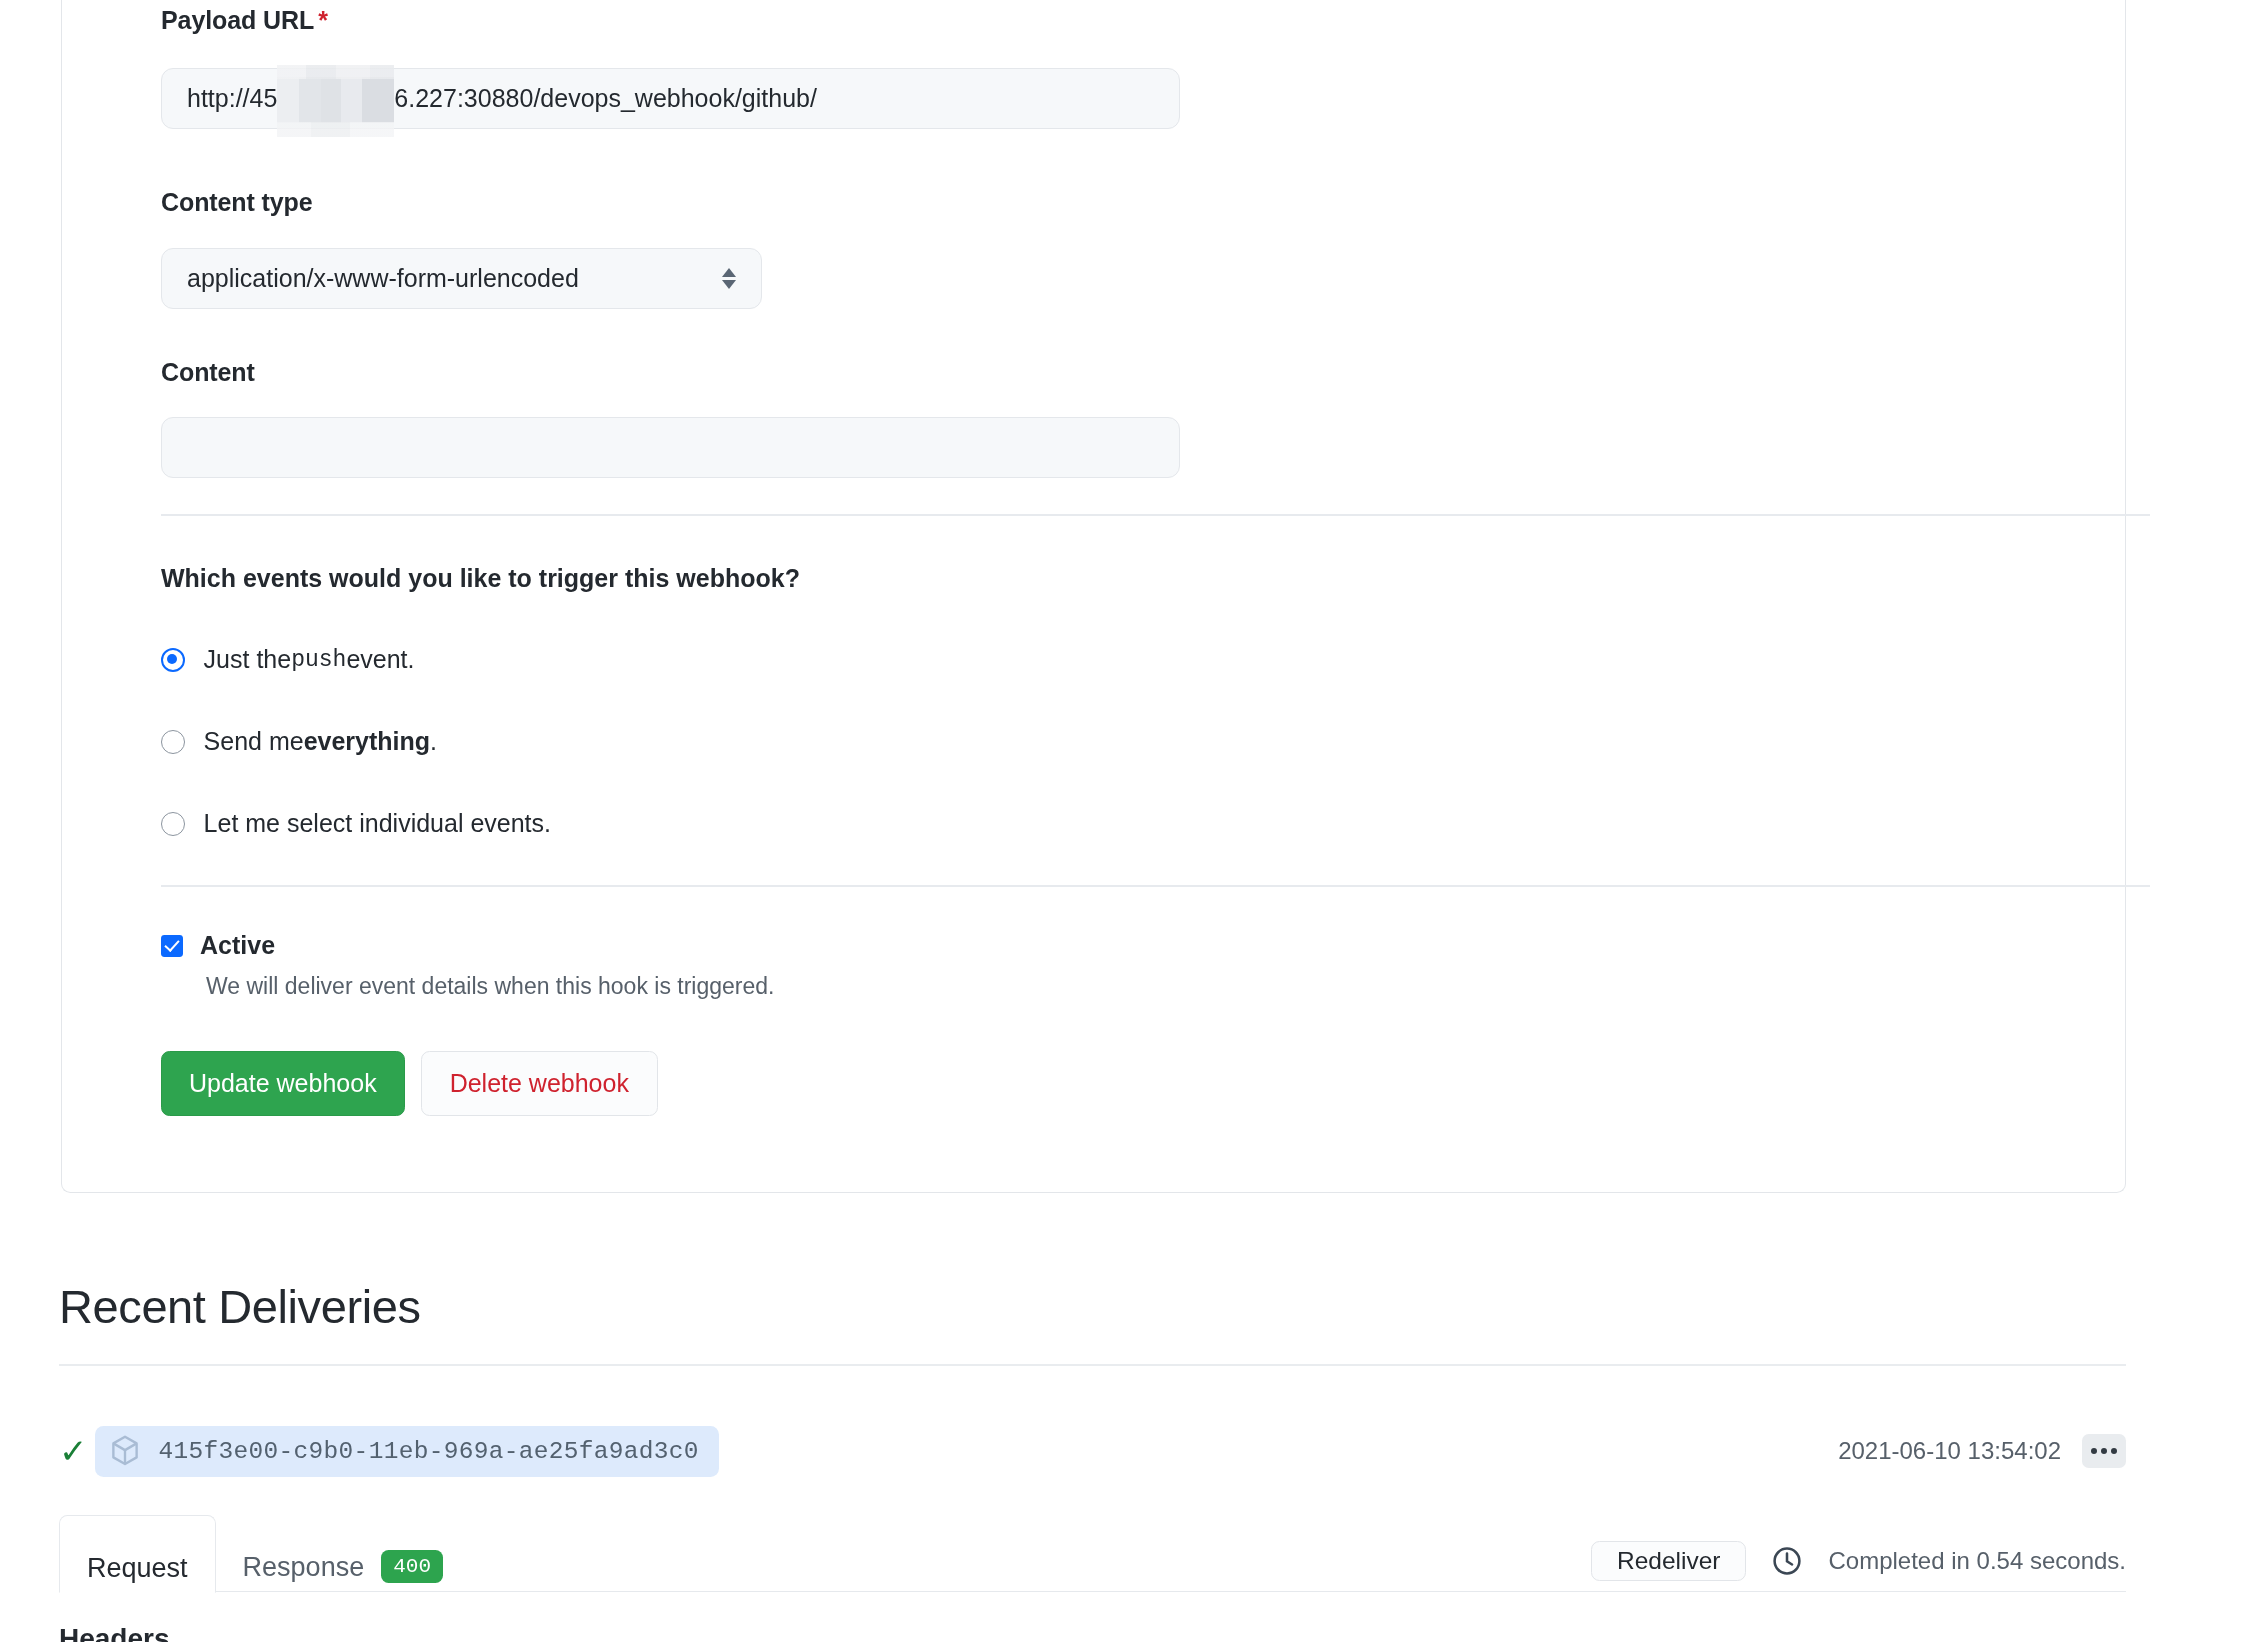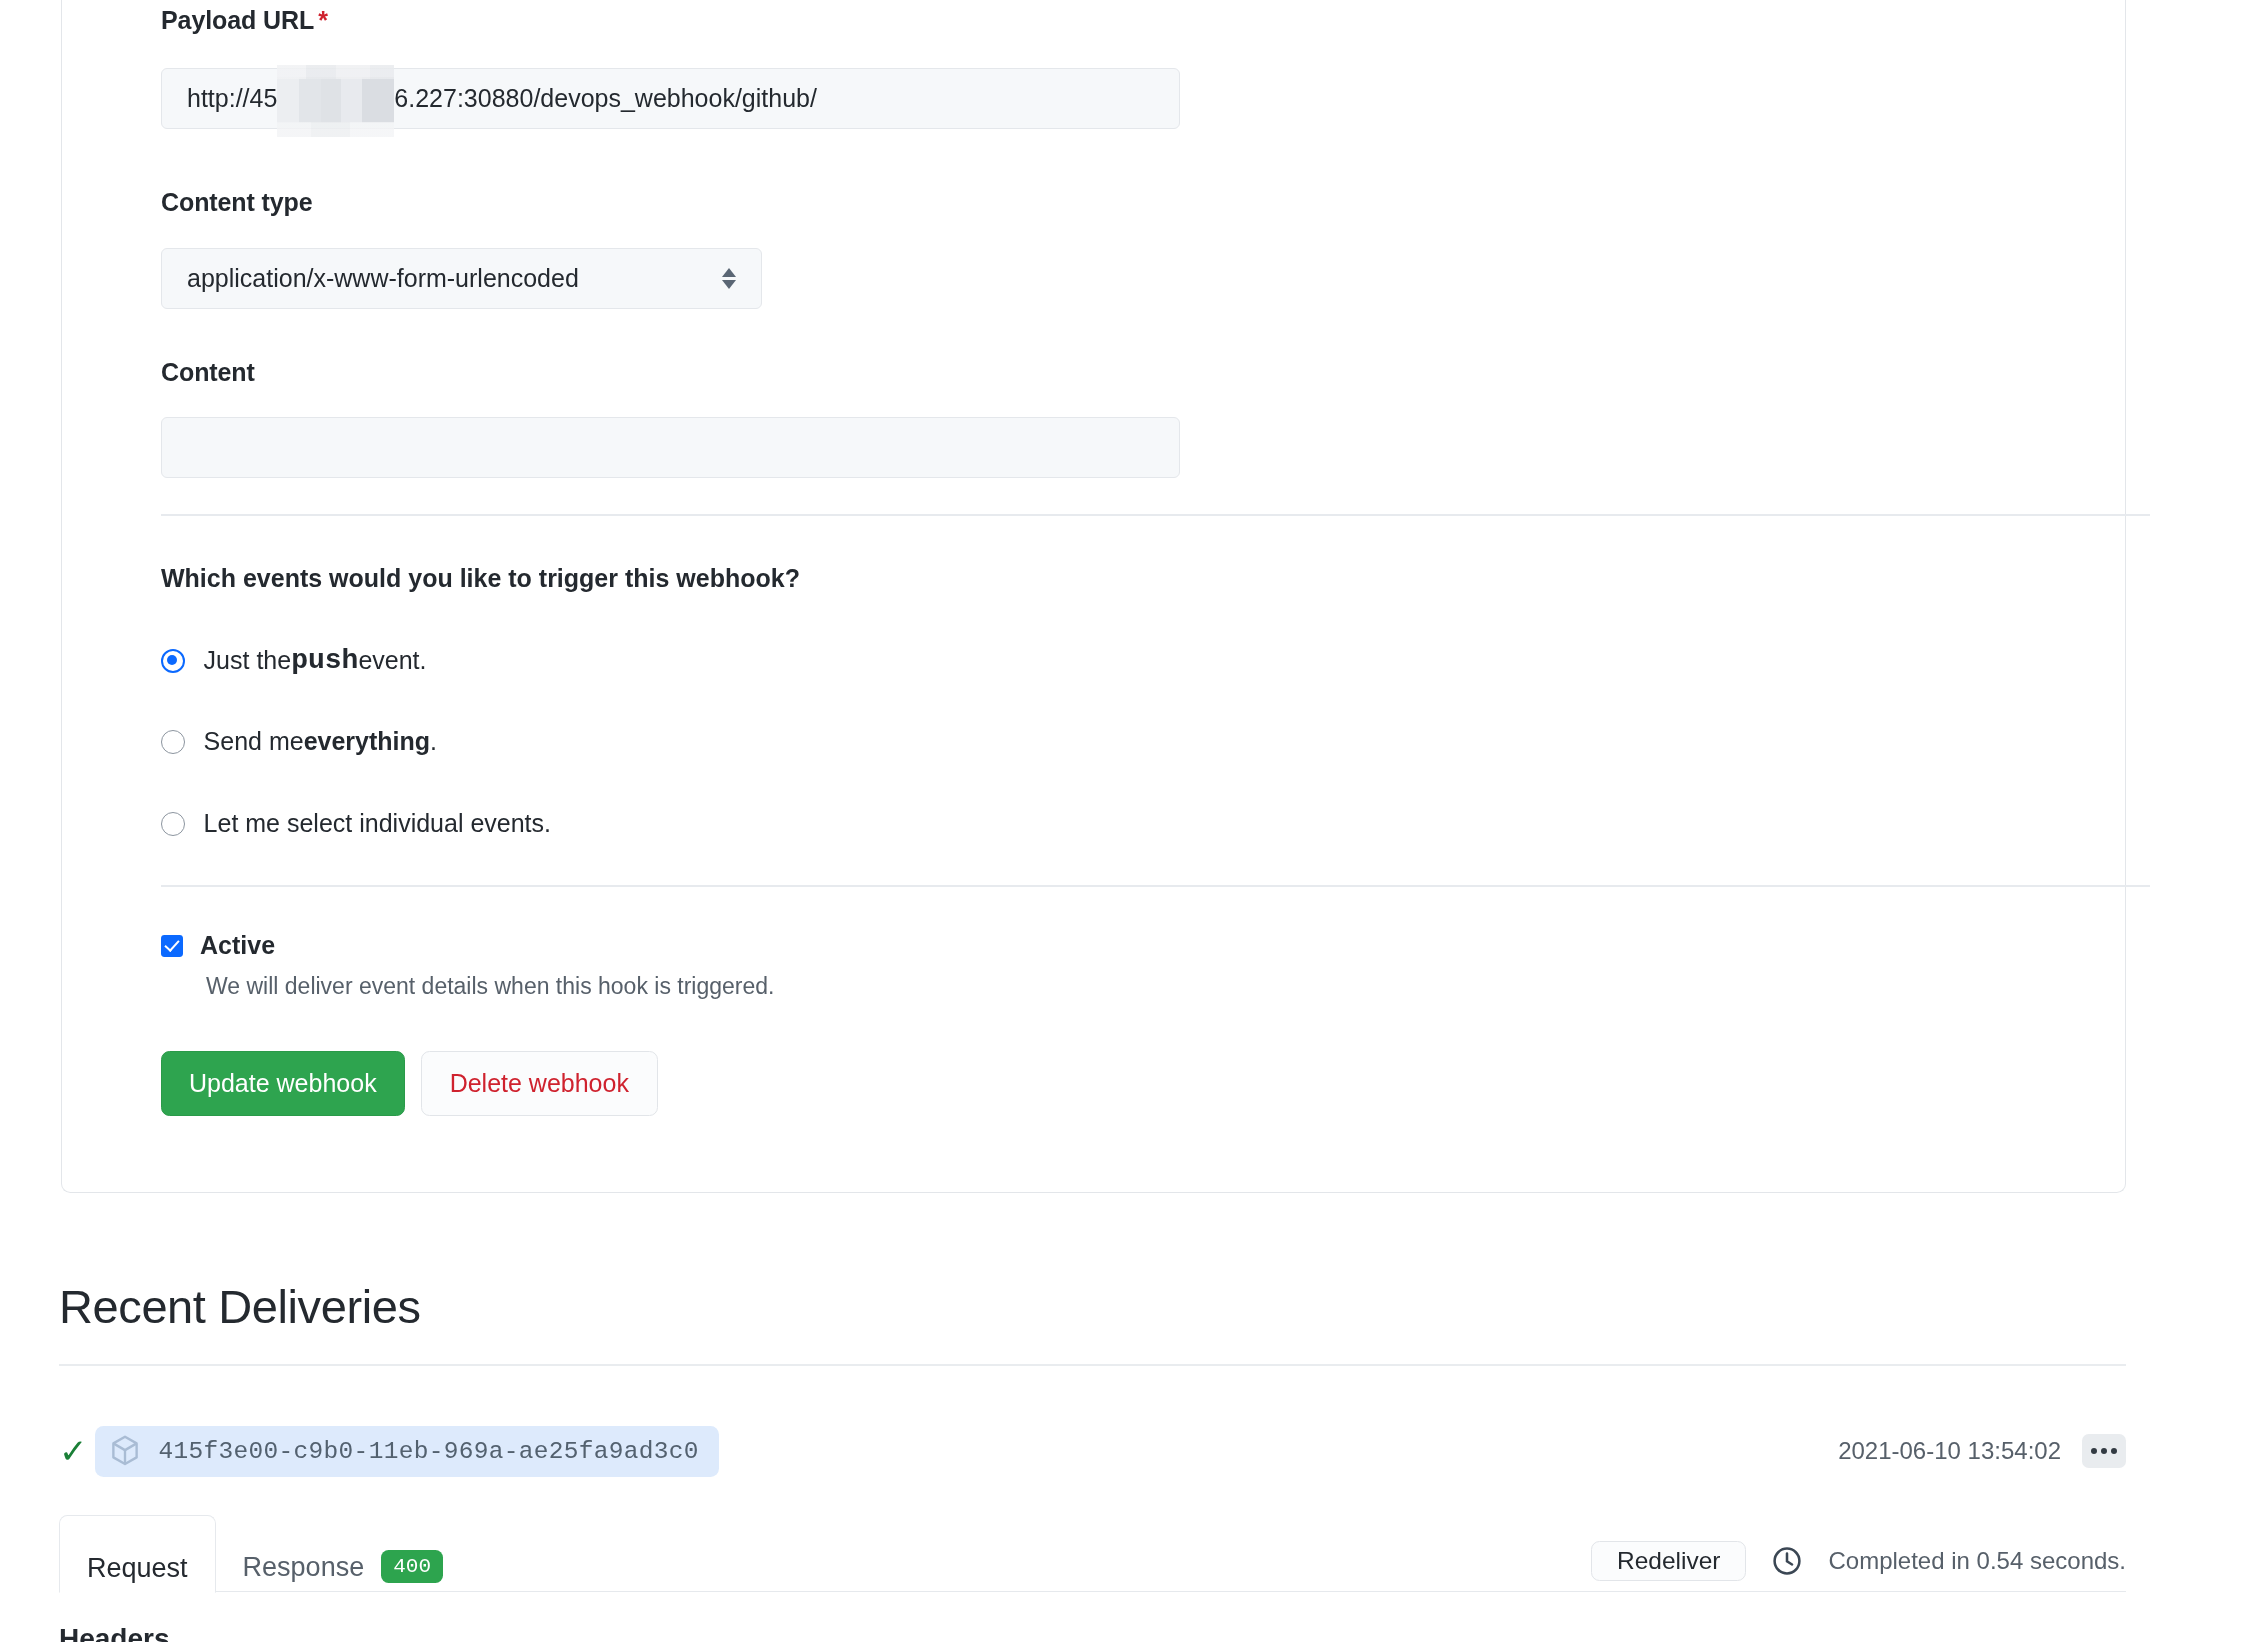--- a/index.html
+++ b/index.html
@@ -40,21 +40,21 @@
     font-weight: bold;
     color: #24292f;
     letter-spacing: -0.1px;
   }
   .req-star { color: #cf222e; font-weight: bold; margin-left: 4.2px; }
 
   .text-input {
     display: flex; align-items: center;
     background: #f6f8fa;
     border: 1.7px solid #e4e7eb;
-    border-radius: 6px;
+    border-radius: 12px;
     font-size: 25px;
     color: #24292f;
     padding: 0 25px;
   }
 
   
   .payload-label { position: absolute; left: 99px; top: 40px; }
   .payload-input {
     position: absolute; left: 99px; top: 102px;
     width: 1019px; height: 61px;
@@ -140,21 +140,21 @@
     background: #fff;
   }
   .radio.on::after {
     content: "";
     position: absolute;
     left: 4.2px; top: 4.2px;
     width: 10px; height: 10px;
     border-radius: 50%;
     background: #0b69ff;
   }
-  .mono { font-family: "Liberation Mono", monospace; font-size: 28px; font-weight: bold; }
+  .mono { font-family: "Liberation Mono", monospace; font-size: 23px; }
   .b { font-weight: bold; }
 
   
   .active-row {
     position: absolute; left: 99px; top: 965px;
     display: flex; align-items: center;
   }
   .checkbox {
     width: 22px; height: 22px;
     border-radius: 3.4px;

